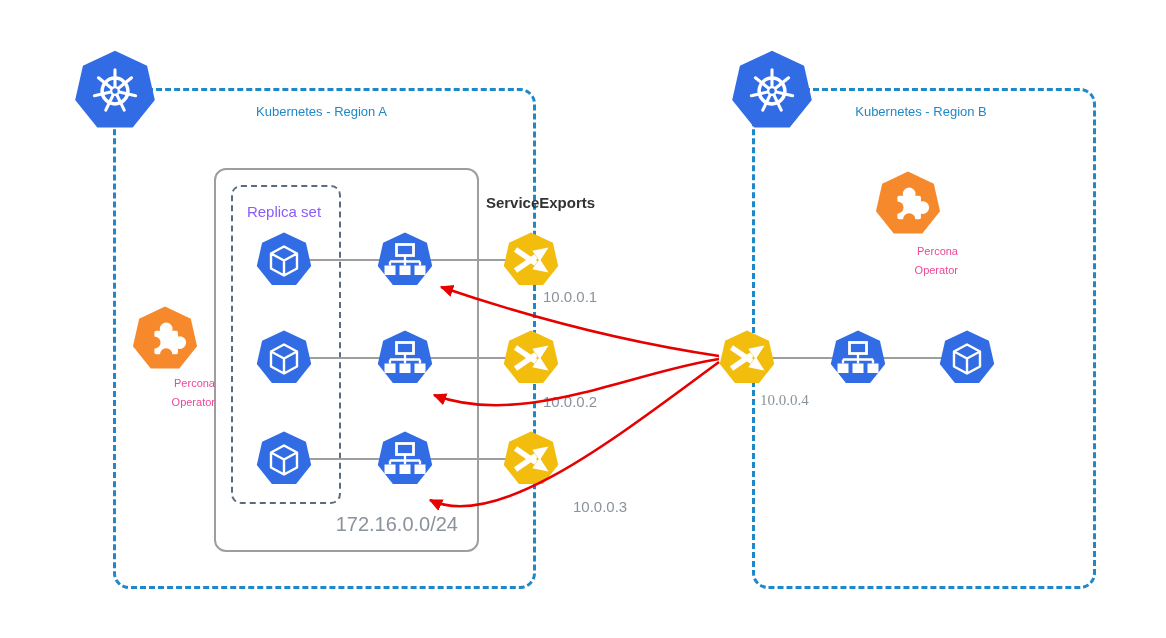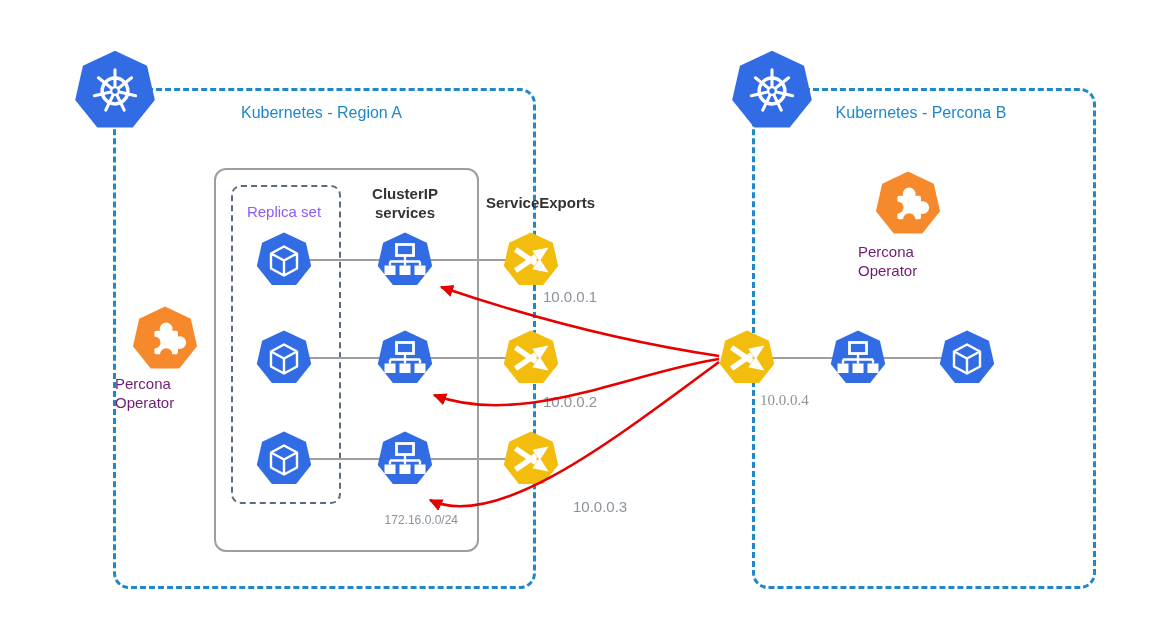--- a/index.html
+++ b/index.html
@@ -1,27 +1,27 @@
 <!DOCTYPE html>
 <html><head>
 <meta charset="utf-8">
 <style>
   html,body{margin:0;padding:0;background:#fff;}
   .canvas{position:relative;width:1166px;height:638px;background:#ffffff;overflow:hidden;
           font-family:"Liberation Sans",sans-serif;}
   .region-box{position:absolute;border:3px dashed #1E88C9;border-radius:16px;z-index:0;}
-  .region-title{position:absolute;color:#1E88C9;font-size:16px;text-align:center;z-index:4;}
+  .region-title{position:absolute;color:#1E88C9;font-size:13px;text-align:center;z-index:4;}
   .gray-box{position:absolute;border:2px solid #9E9E9E;border-radius:12px;background:#fff;z-index:1;}
   .replica-box{position:absolute;border:2px dashed #5A6B7E;border-radius:10px;z-index:2;}
   .replica-label{position:absolute;color:#8b5cf6;font-size:15px;text-align:center;z-index:3;}
   .bold-label{position:absolute;color:#333333;font-size:15px;font-weight:bold;text-align:center;
               line-height:19px;z-index:4;}
   .ip-label{position:absolute;color:#8A929B;font-size:15px;z-index:4;}
-  .subnet-label{position:absolute;color:#8A929B;font-size:12px;text-align:right;z-index:4;}
-  .percona-label{position:absolute;color:#701a75;font-size:15px;text-align:left;line-height:19px;z-index:4;}
+  .subnet-label{position:absolute;color:#8A929B;font-size:20px;text-align:right;z-index:4;}
+  .percona-label{position:absolute;color:#ec4899;font-size:11px;text-align:right;line-height:19px;z-index:4;}
   .line{position:absolute;height:2px;background:#9E9E9E;z-index:3;}
   .icon{position:absolute;z-index:4;}
   .arrow-layer{position:absolute;left:0;top:0;z-index:5;pointer-events:none;}
   .defs-hidden{position:absolute;width:0;height:0;overflow:hidden;}
 </style>
 </head>
 <body>
 
 <svg class="defs-hidden" aria-hidden="true">
   <defs>
@@ -69,21 +69,21 @@
 
 <div class="canvas">
 
   <div class="region-box" style="left:113px;top:88px;width:417px;height:495px;"></div>
   <div class="region-title" style="left:113px;top:104px;width:417px;">Kubernetes - Region A</div>
   <svg class="icon" style="left:74px;top:50px;" width="82" height="82">
       <use href="#sym-k8s"></use>
     </svg>
 
   <div class="region-box" style="left:752px;top:88px;width:338px;height:495px;"></div>
-  <div class="region-title" style="left:752px;top:104px;width:338px;">Kubernetes - Percona B</div>
+  <div class="region-title" style="left:752px;top:104px;width:338px;">Kubernetes - Region B</div>
   <svg class="icon" style="left:731px;top:50px;" width="82" height="82">
       <use href="#sym-k8s"></use>
     </svg>
 
   <svg class="icon" style="left:132px;top:306px;" width="66" height="66">
       <use href="#sym-percona"></use>
     </svg>
   <div class="percona-label" style="left:115px;top:374px;width:100px;">
     <span>Percona</span><br>
     <span>Operator</span>
@@ -95,24 +95,20 @@
   <div class="percona-label" style="left:858px;top:242px;width:100px;">
     <span>Percona</span><br>
     <span>Operator</span>
   </div>
 
   <div class="gray-box" style="left:214px;top:168px;width:261px;height:380px;"></div>
 
   <div class="replica-box" style="left:231px;top:185px;width:106px;height:315px;"></div>
   <div class="replica-label" style="left:231px;top:203px;width:106px;">Replica set</div>
 
-  <div class="bold-label" style="left:345px;top:184px;width:120px;">
-    <span>ClusterIP</span><br>
-    <span>services</span>
-  </div>
   <div class="bold-label" style="left:473px;top:193px;width:135px;">ServiceExports</div>
 
   <div class="line" style="left:284px;top:259px;width:247px;"></div>
   <div class="line" style="left:284px;top:357px;width:247px;"></div>
   <div class="line" style="left:284px;top:458px;width:247px;"></div>
 
   <div class="line" style="left:747px;top:357px;width:220px;"></div>
 
   <svg class="icon" style="left:256px;top:232px;" width="56" height="56">
       <use href="#sym-pod"></use>

